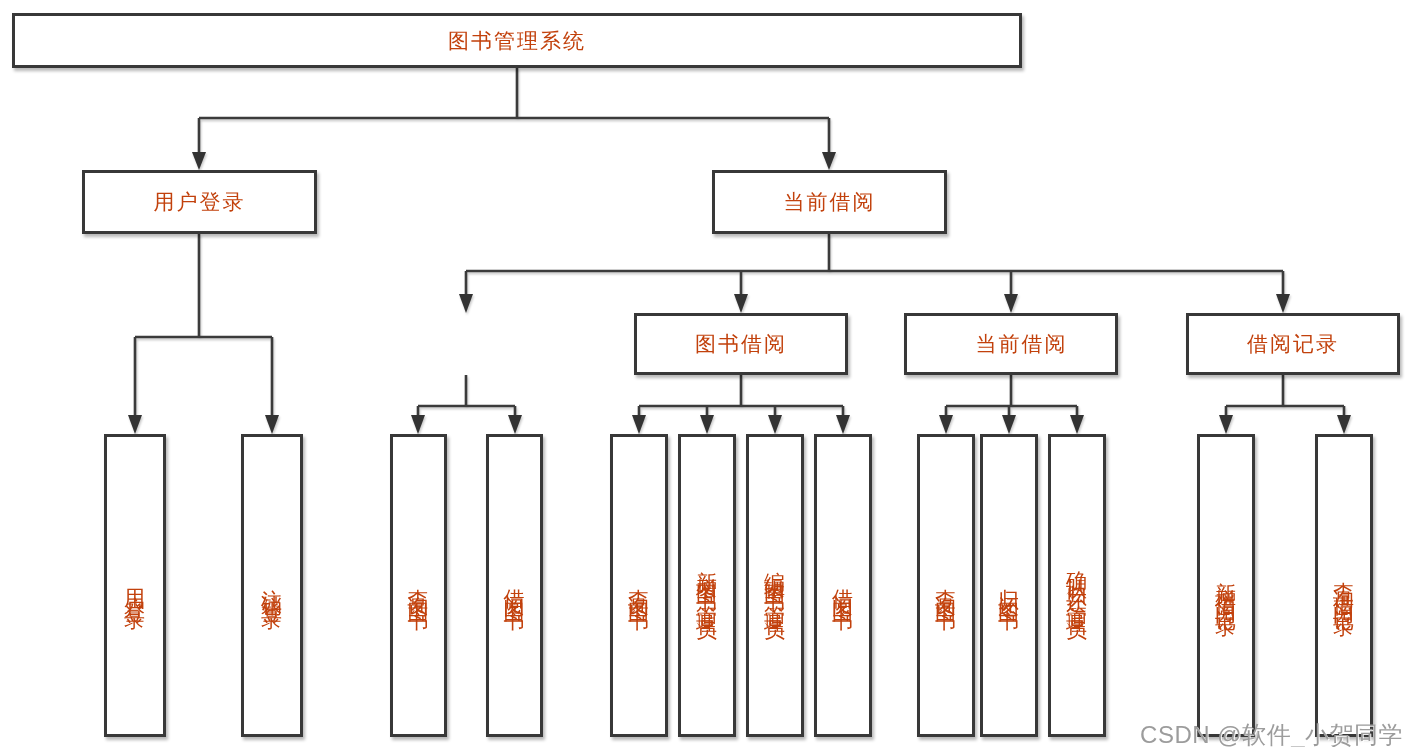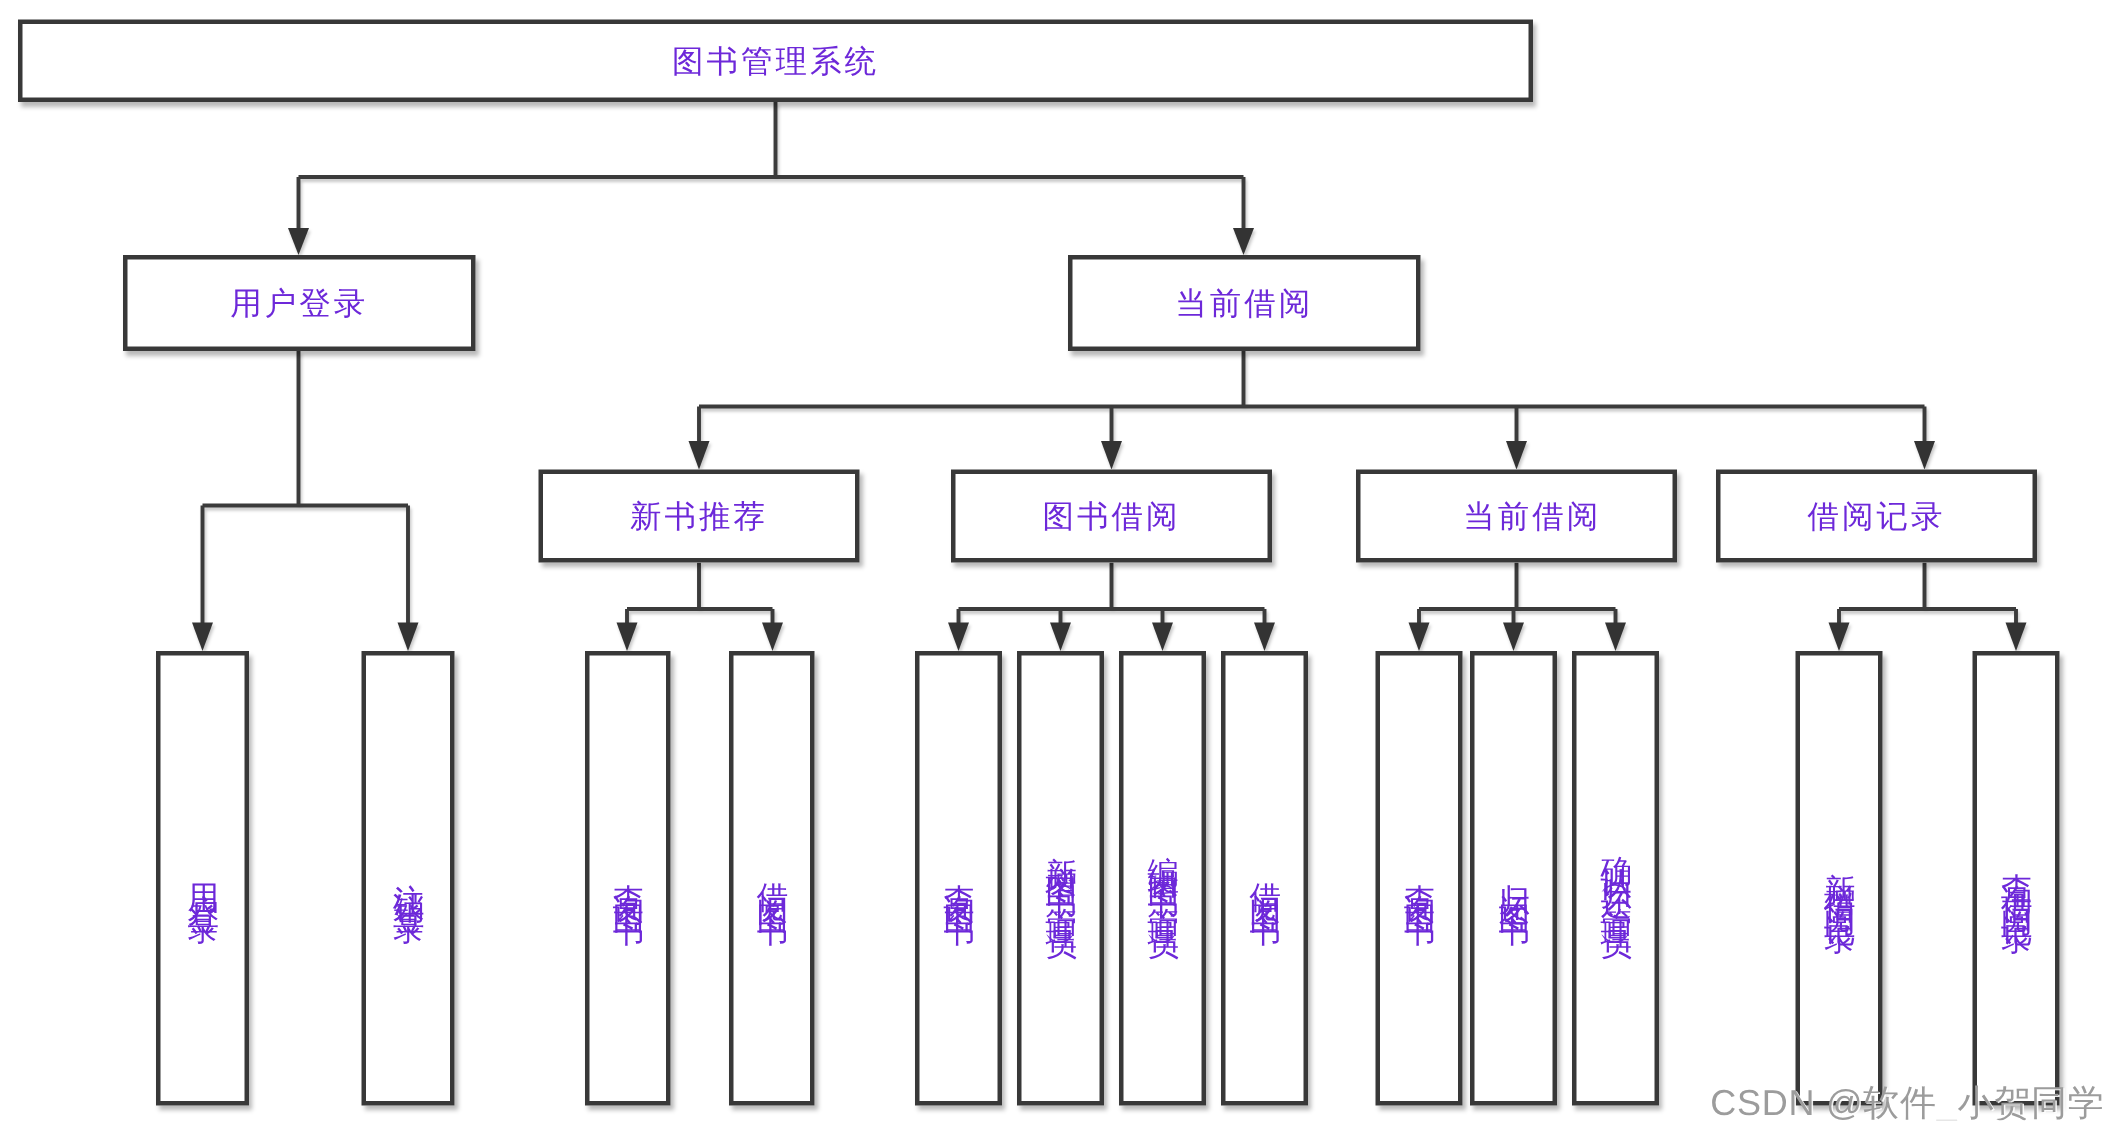--- a/index.html
+++ b/index.html
@@ -13,42 +13,42 @@
   #wires{position:absolute;left:0;top:0;width:1405px;height:747px;z-index:1;}
   #wires .wire{stroke:#3b3b3b;stroke-width:2.6;fill:none;}
   #wires .head{fill:#333333;stroke:none;}
   #wires{filter:drop-shadow(1.5px 2px 1px rgba(0,0,0,0.22));}
   .box{
     position:absolute;
     background:#ffffff;
     border:3px solid #383838;
     box-shadow:2px 3px 3px rgba(0,0,0,0.28);
     display:flex;align-items:center;justify-content:center;
-    color:#6d28d9;
+    color:#c2410c;
     z-index:2;
     box-sizing:border-box;
     font-size:21px;
     letter-spacing:2px;
     text-align:left;
   }
   .vbox{
     writing-mode:vertical-rl;
     text-orientation:mixed;
     letter-spacing:7px;
     font-size:21px;
     line-height:1;
   }
   
   .b-root{left:12px;top:13px;width:1010px;height:55px;}
   
   .b-l2a{left:82px;top:170px;width:235px;height:64px;}
   .b-l2b{left:712px;top:170px;width:235px;height:64px;}
   
   .b-l3{top:313px;width:214px;height:62px;}
-  .b-l3a{left:359px;} .b-l3b{left:634px;} .b-l3c{left:904px;padding-left:21px;} .b-l3d{left:1144px;}
+  .b-l3a{left:359px;} .b-l3b{left:634px;} .b-l3c{left:904px;padding-left:21px;} .b-l3d{left:1186px;}
   
   .leaf{top:434px;height:303px;}
   .lf-ul1{left:104px;width:62px;} .lf-ul2{left:241px;width:62px;}
   .lf-nb1{left:390px;width:57px;} .lf-nb2{left:486px;width:57px;}
   .lf-br1{left:610px;width:58px;} .lf-br2{left:678px;width:58px;}
   .lf-br3{left:746px;width:58px;} .lf-br4{left:814px;width:58px;}
   .lf-cu1{left:917px;width:58px;} .lf-cu2{left:980px;width:58px;} .lf-cu3{left:1048px;width:58px;}
   .lf-re1{left:1197px;width:58px;} .lf-re2{left:1315px;width:58px;}
   .watermark{
     position:absolute;
@@ -126,21 +126,20 @@
       <polygon class="head" points="1219,415 1233,415 1226,434"></polygon>
     <path class="wire" d="M1344 406 V418"></path>
       <polygon class="head" points="1337,415 1351,415 1344,434"></polygon>
   </svg>
 
   <div class="box b-root">图书管理系统</div>
 
   <div class="box b-l2a">用户登录</div>
   <div class="box b-l2b">当前借阅</div>
 
-  <div class="box b-l3 b-l3a">新书推荐</div>
   <div class="box b-l3 b-l3b">图书借阅</div>
   <div class="box b-l3 b-l3c">当前借阅</div>
   <div class="box b-l3 b-l3d">借阅记录</div>
 
   <div class="box vbox leaf lf-ul1">用户登录</div>
   <div class="box vbox leaf lf-ul2">注销登录</div>
 
   <div class="box vbox leaf lf-nb1">查询图书</div>
   <div class="box vbox leaf lf-nb2">借阅图书</div>
 

